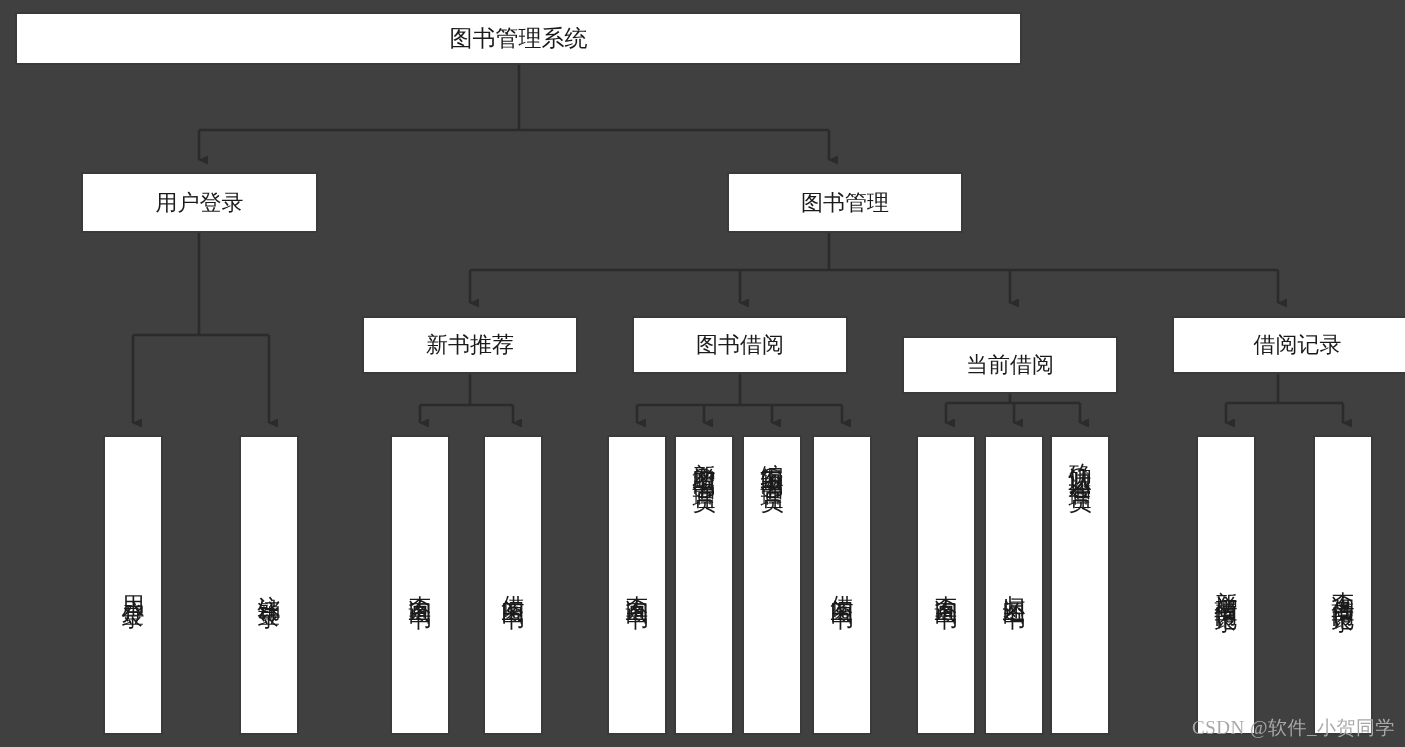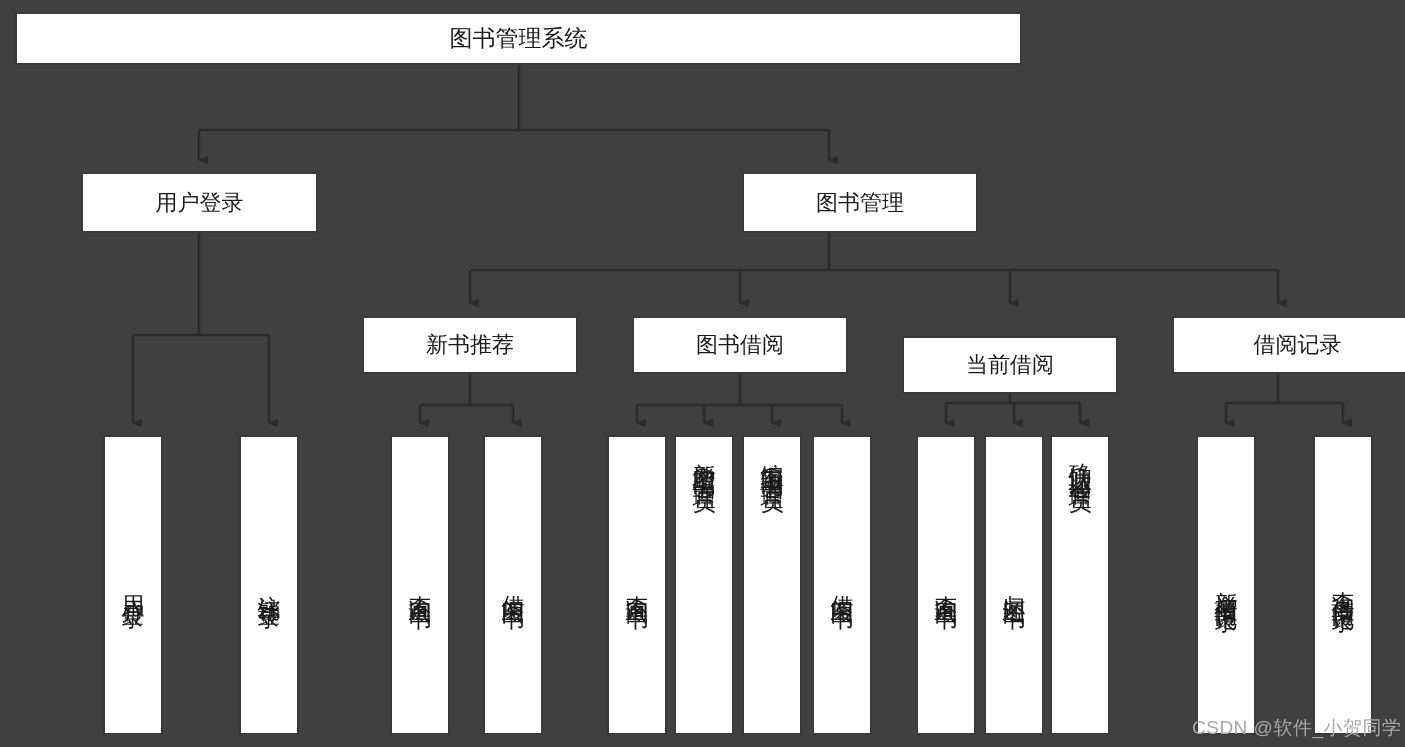--- a/index.html
+++ b/index.html
@@ -128,21 +128,21 @@
     </g>
   </svg>
 
   <div class="node root" style="left:15px; top:12px; width:1007px; height:53px;">
     <span>图书管理系统</span>
   </div>
 
   <div class="node level1" style="left:81px; top:172px; width:237px; height:61px;">
     <span>用户登录</span>
   </div>
-  <div class="node level1" style="left:742px; top:172px; width:236px; height:61px;">
+  <div class="node level1" style="left:727px; top:172px; width:236px; height:61px;">
     <span>图书管理</span>
   </div>
 
   <div class="node level2" style="left:362px; top:316px; width:216px; height:58px;align-items:center;">
     <span>新书推荐</span>
   </div>
   <div class="node level2" style="left:632px; top:316px; width:216px; height:58px;text-align:center;">
     <span>图书借阅</span>
   </div>
   <div class="node level2" style="left:902px; top:316px; width:216px; height:58px;margin-top:20px;">
@@ -189,15 +189,15 @@
     <span class="vlabel">确认归还（管理员）</span>
   </div>
 
   <div class="node leaf" style="left:1196px; top:435px; width:60px; height:300px;">
     <span class="vlabel">新增借阅记录</span>
   </div>
   <div class="node leaf" style="left:1313px; top:435px; width:60px; height:300px;">
     <span class="vlabel">查询借阅记录</span>
   </div>
 
-  <div class="watermark" style="left:1192px; top:715px;">CSDN @软件_小贺同学</div>
+  <div class="watermark" style="left:1192px; top:715px;font-family:Liberation Serif, serif;">CSDN @软件_小贺同学</div>
 
 </div>
 
 </body></html>

